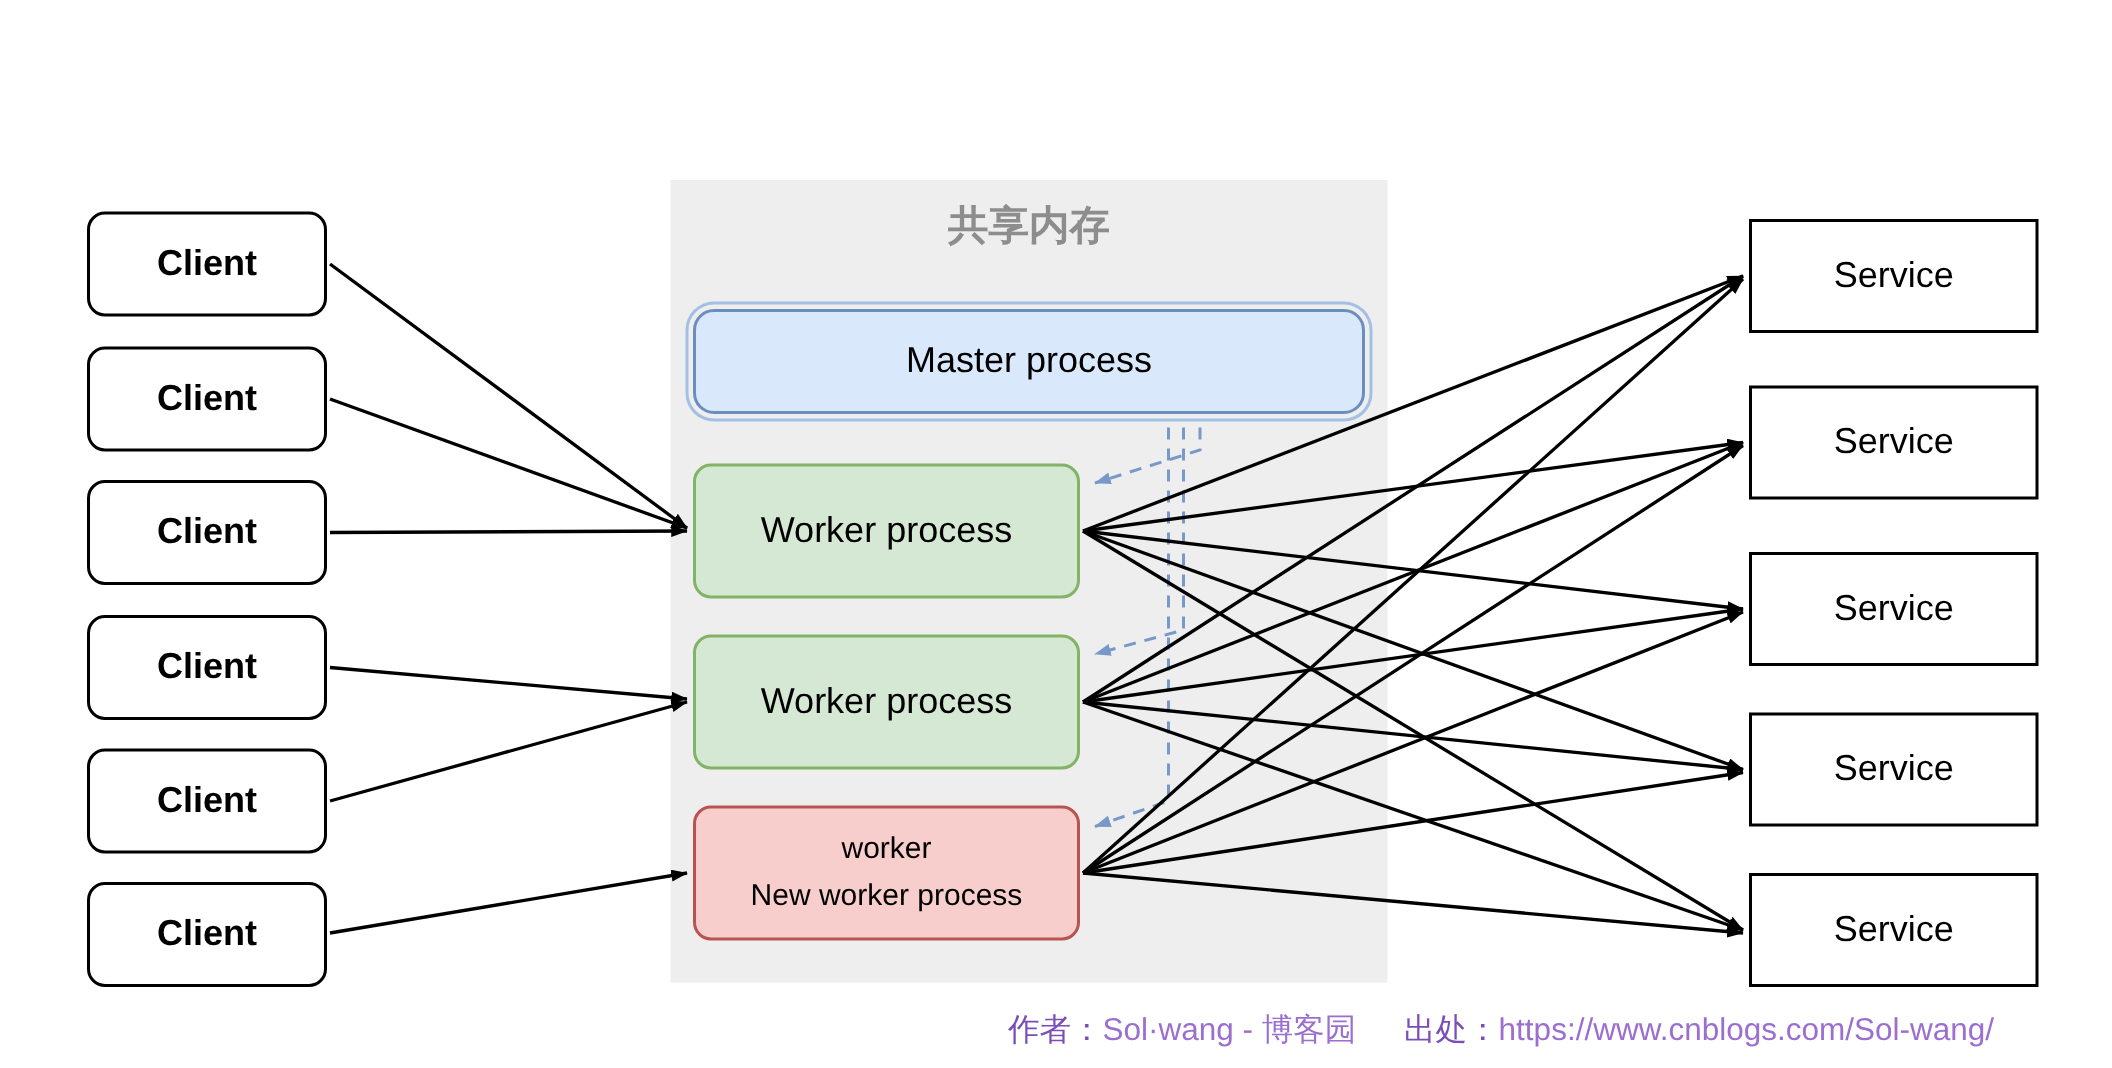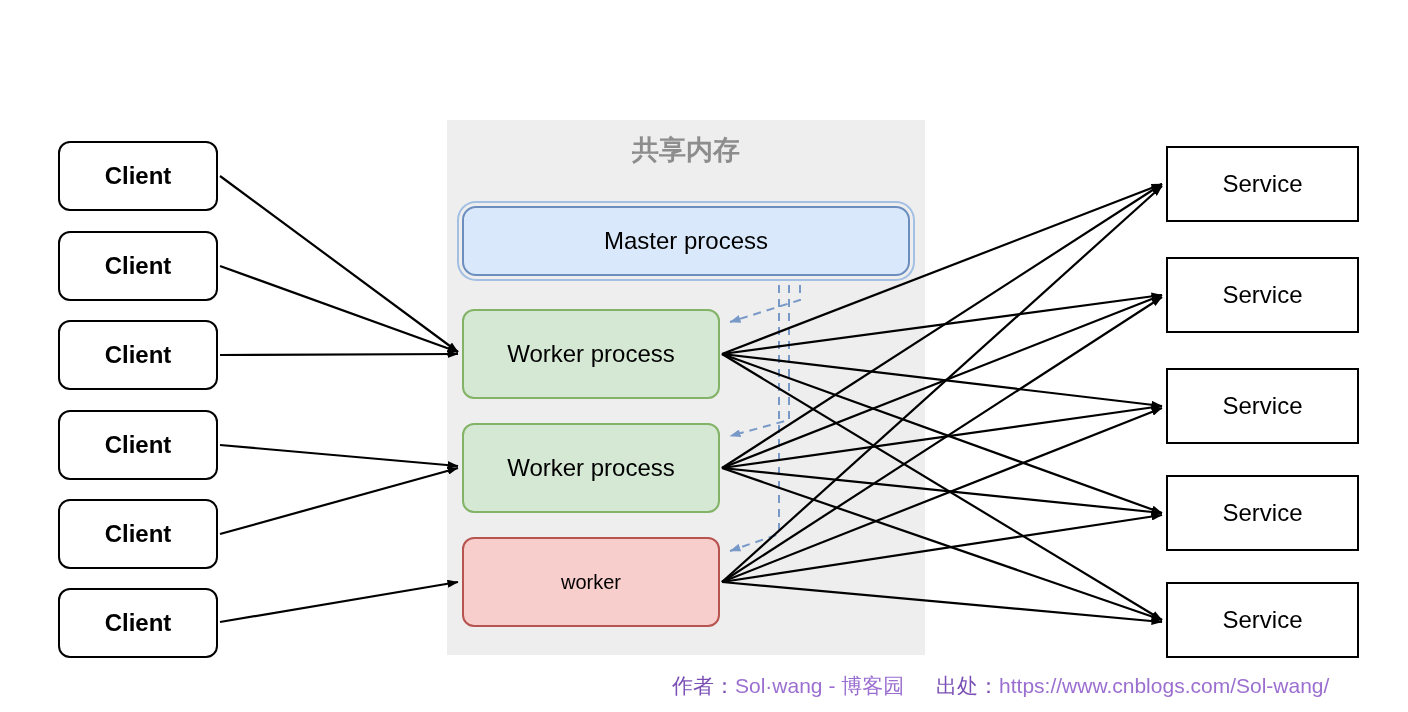--- a/index.html
+++ b/index.html
@@ -225,20 +225,21 @@
   <div class="node worker-box">
     <span>Worker process</span>
   </div>
 
   <div class="node worker-box second">
     <span>Worker process</span>
   </div>
 
   <div class="node reload-box">
     <span class="line1">worker</span>
+    <span class="line2">New worker process</span>
   </div>
 
   <div class="node service-box" style="left:1166px; top:146px;">
       <span>Service</span>
     </div>
   <div class="node service-box" style="left:1166px; top:257px;">
       <span>Service</span>
     </div>
   <div class="node service-box" style="left:1166px; top:368px;">
       <span>Service</span>

